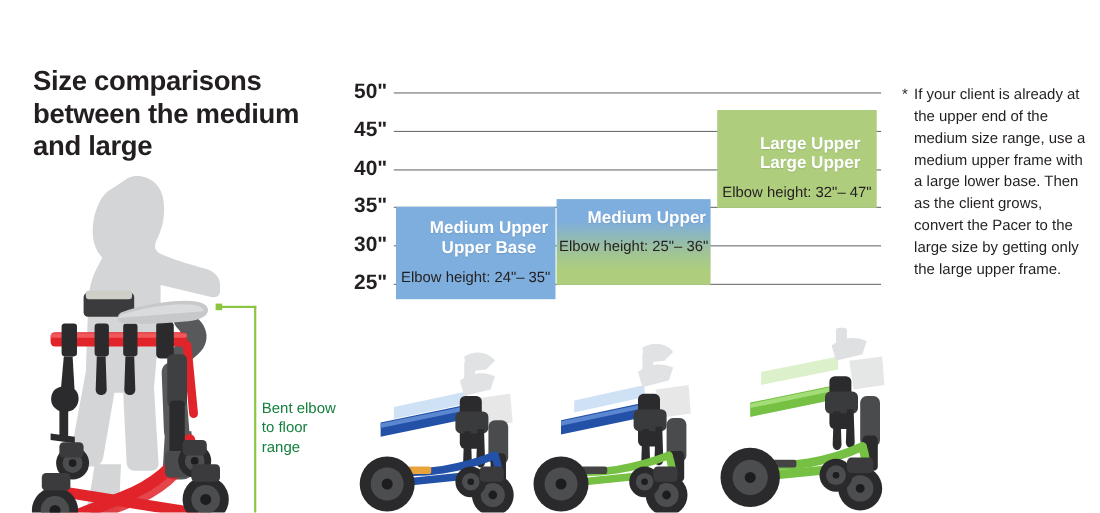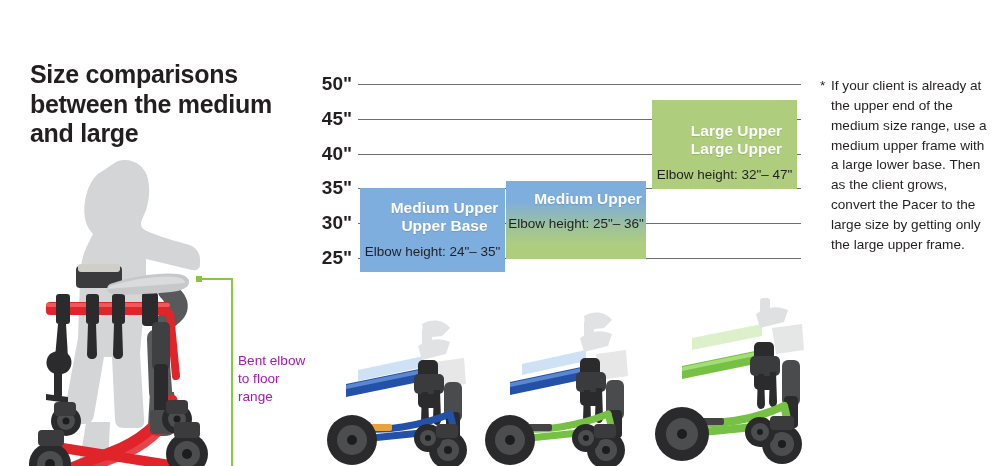--- a/index.html
+++ b/index.html
@@ -67,22 +67,22 @@
   #bracket{
     position:absolute;left:199px;top:242px;width:32px;height:196px;
     border-top:2px solid #8cc63f;
     border-right:2px solid #8cc63f;
     border-bottom:2px solid #8cc63f;
   }
   #bracket .nub{position:absolute;width:6px;height:6px;background:#8cc63f;}
   #bracket .nub.t{left:-3px;top:-4px;}
   #bracket .nub.b{left:-3px;bottom:-4px;}
   #bracket-label{
-    position:absolute;left:238px;top:316px;width:90px;
-    font-size:13.6px;line-height:1.33;color:#a21caf;
+    position:absolute;left:238px;top:326px;width:90px;
+    font-size:13.6px;line-height:1.33;color:#15803d;
   }
 
   
   .illus{position:absolute;}
   svg{display:block;overflow:visible;}
 </style>
 </head>
 <body>
 
 <div class="stage">

